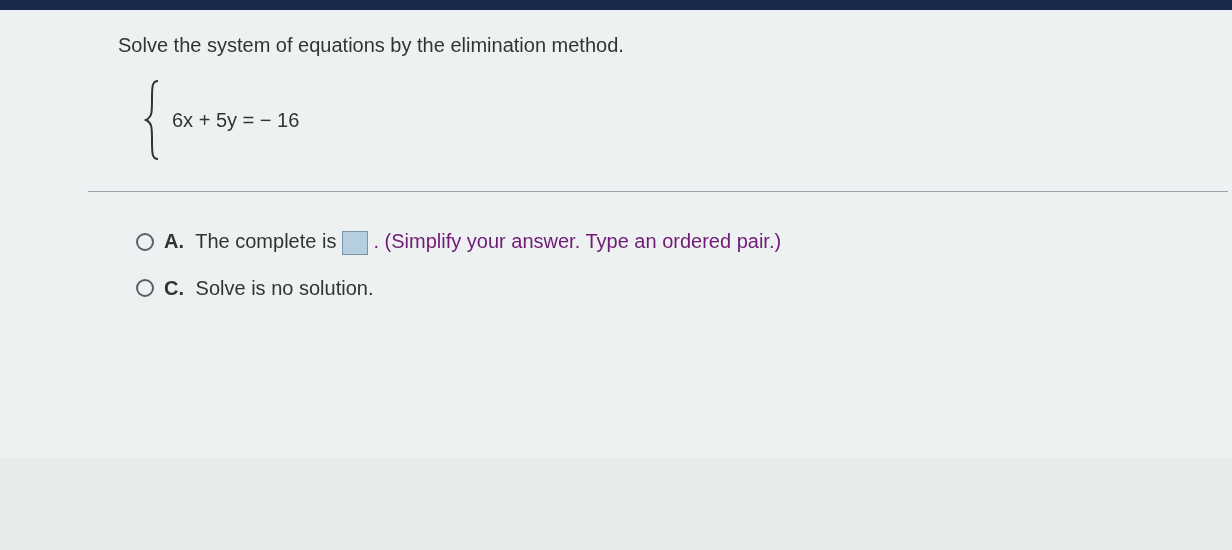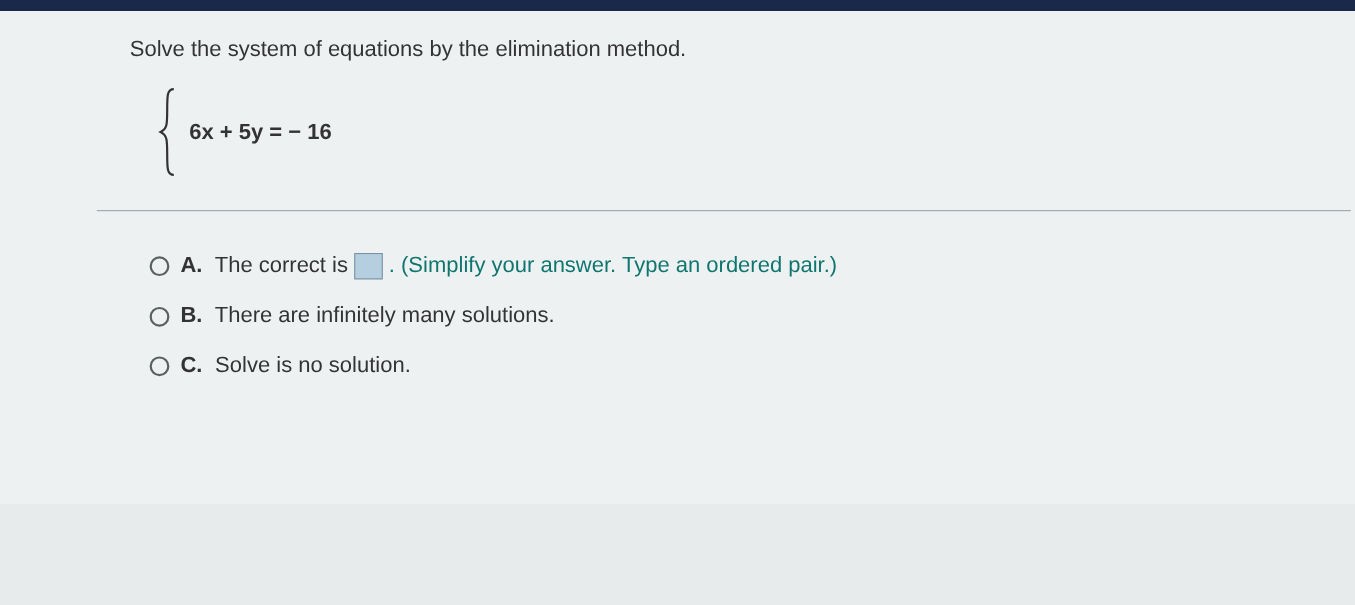--- a/index.html
+++ b/index.html
@@ -41,21 +41,20 @@
       width: 22px;
       height: 82px;
       margin-right: 8px;
     }
     .eq-stack {
       display: flex;
       flex-direction: column;
       gap: 10px;
       font-size: 20px;
       color: #333;
-      font-weight: bold;
     }
     .divider {
       border: none;
       border-top: 1px solid #9aa5aa;
       margin: 20px 0 38px -30px;
       width: 1140px;
     }
     .instruction {
       margin-bottom: 34px;
       color: #333;
@@ -89,21 +88,21 @@
     }
     .answer-box {
       display: inline-block;
       width: 26px;
       height: 24px;
       background: #b6cfe0;
       border: 1px solid #7a94a5;
       vertical-align: middle;
     }
     .hint {
-      color: #0f766e;
+      color: #701a75;
     }
   </style>
 </head>
 <body>
 
 <div class="top-bar"></div>
 
 <div class="content">
 
   <div class="prompt">Solve the system of equations by the elimination method.</div>
@@ -119,33 +118,26 @@
 
   <hr class="divider">
 
 
   <div class="choices">
 
     <div class="choice-row">
       <div class="radio"></div>
       <div class="choice-text">
         <span class="choice-label">A.</span>
-        <span>The correct is </span>
+        <span>The complete is </span>
         <span class="answer-box"></span>
         <span class="hint"> . (Simplify your answer. Type an ordered pair.)</span>
       </div>
     </div>
 
-    <div class="choice-row">
-      <div class="radio"></div>
-      <div class="choice-text">
-        <span class="choice-label">B.</span>
-        <span>There are infinitely many solutions.</span>
-      </div>
-    </div>
 
     <div class="choice-row">
       <div class="radio"></div>
       <div class="choice-text">
         <span class="choice-label">C.</span>
         <span>Solve is no solution.</span>
       </div>
     </div>
 
   </div>

